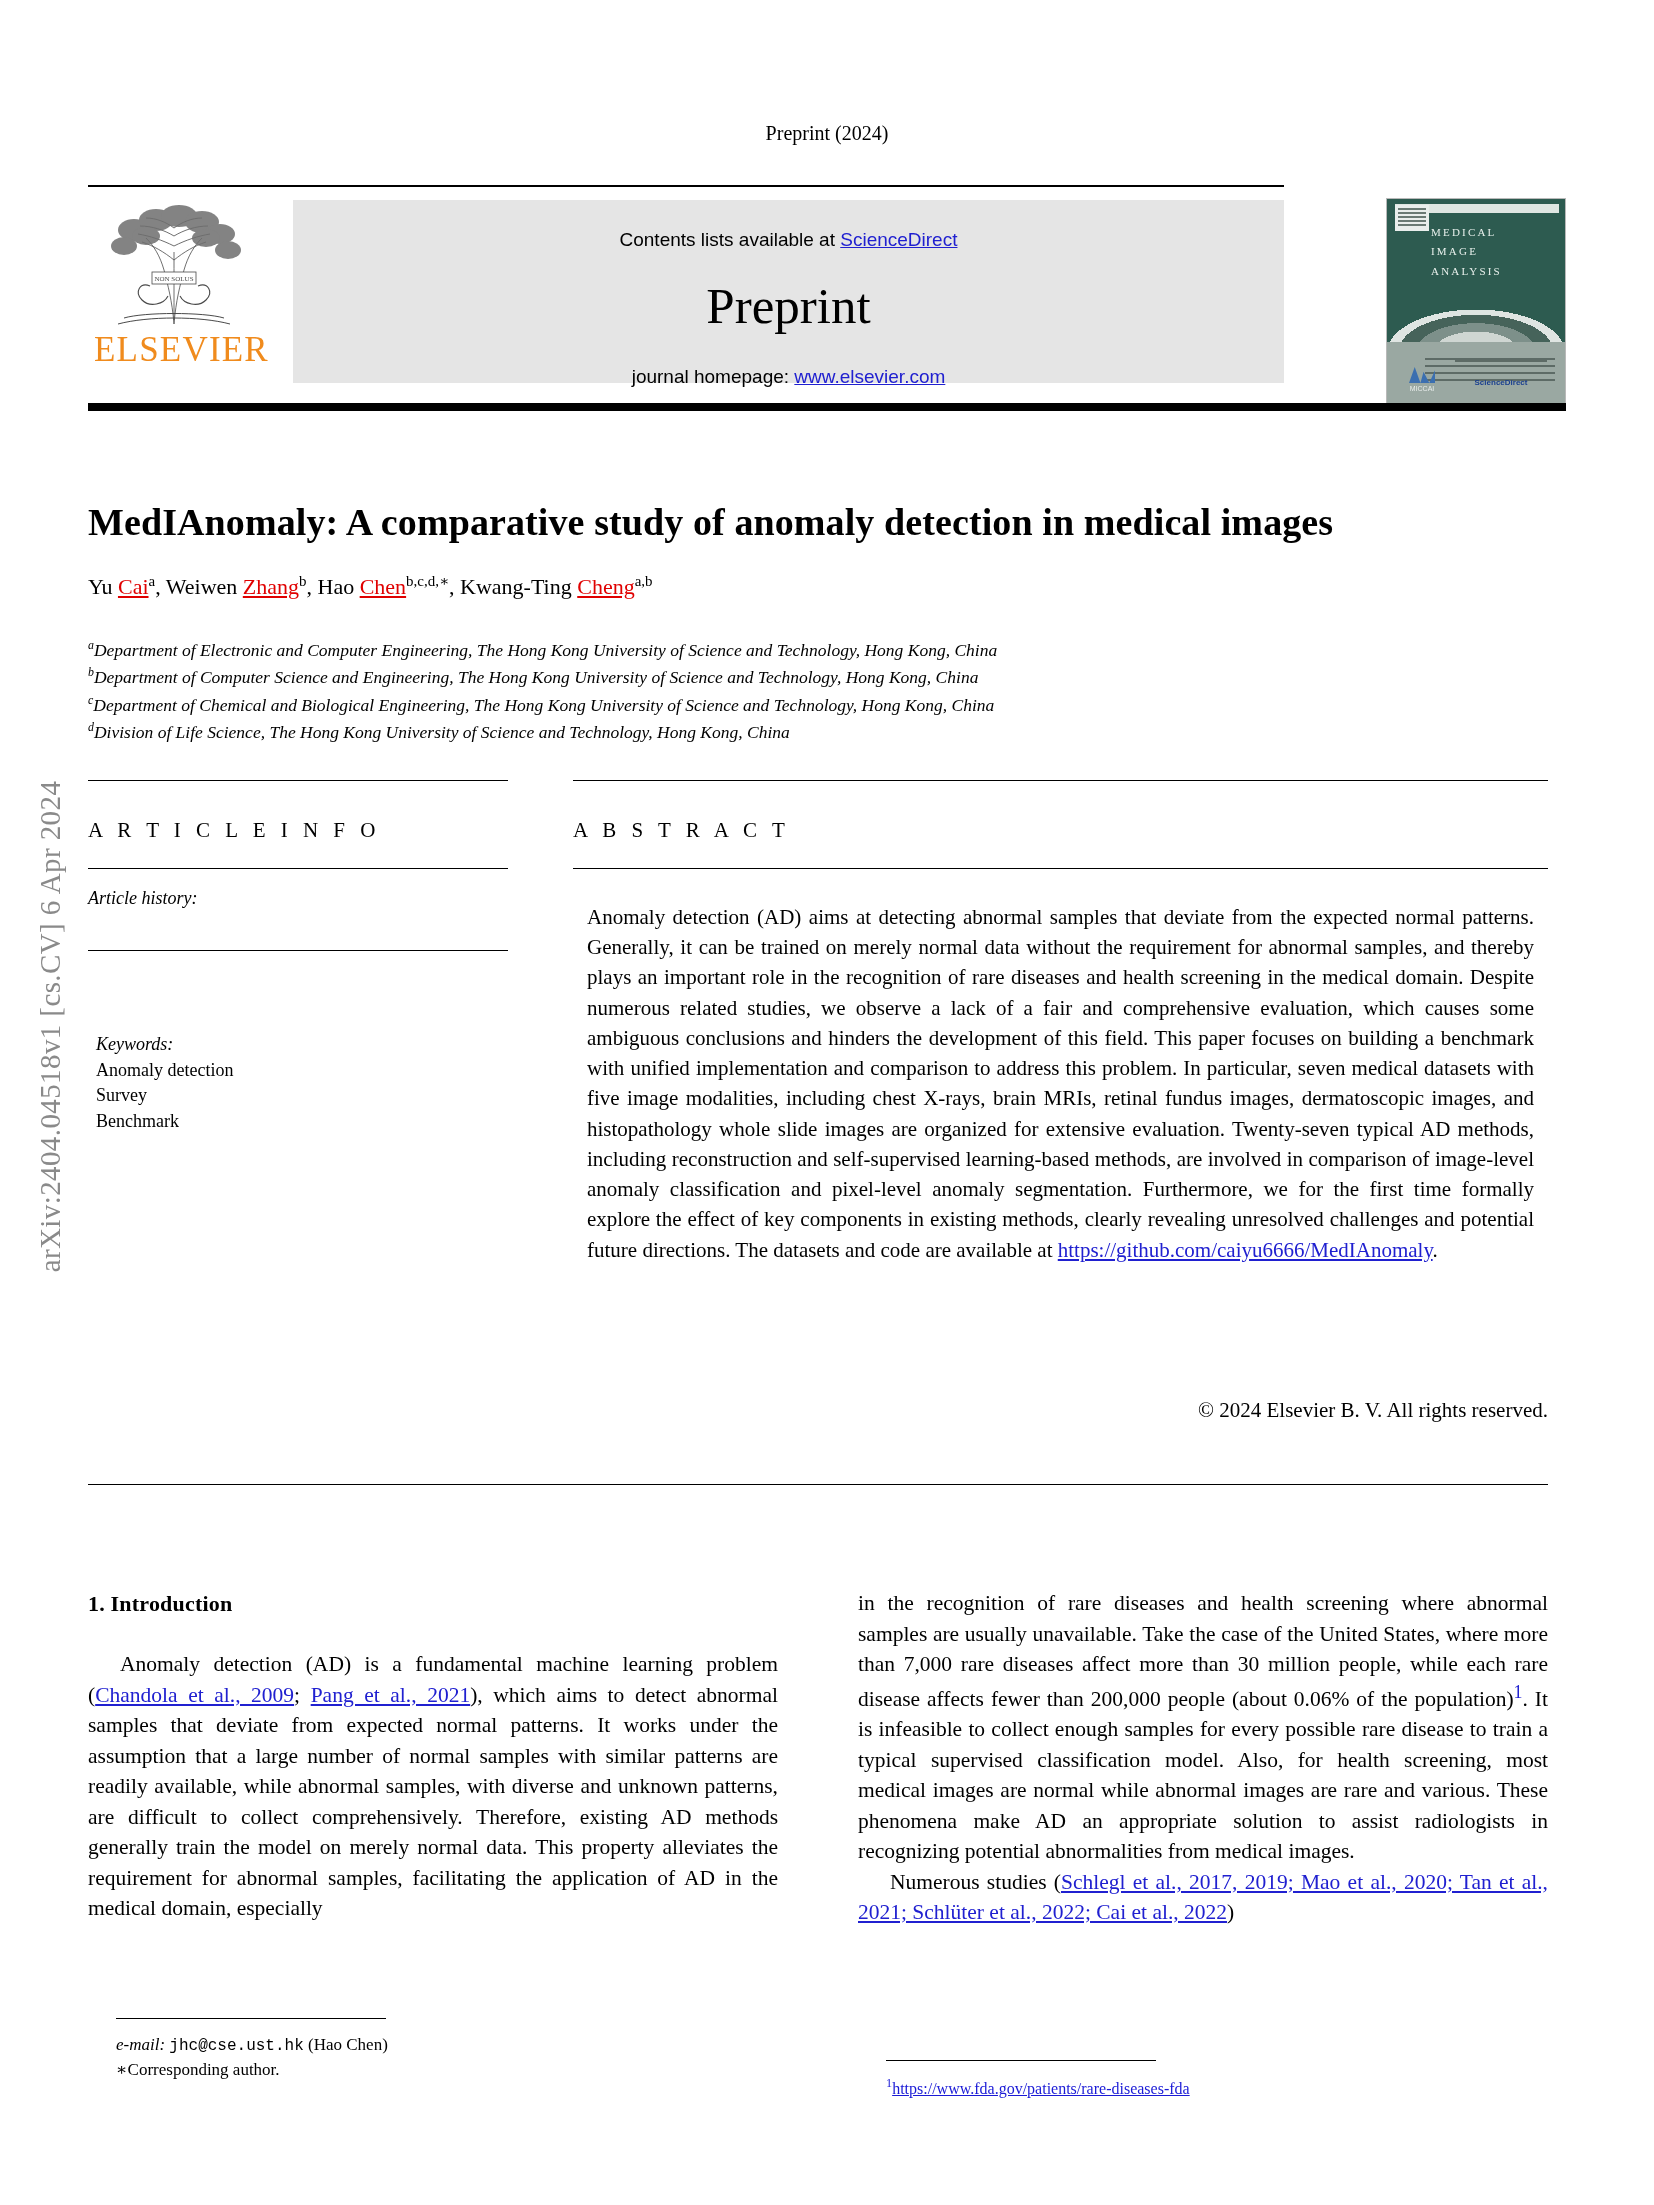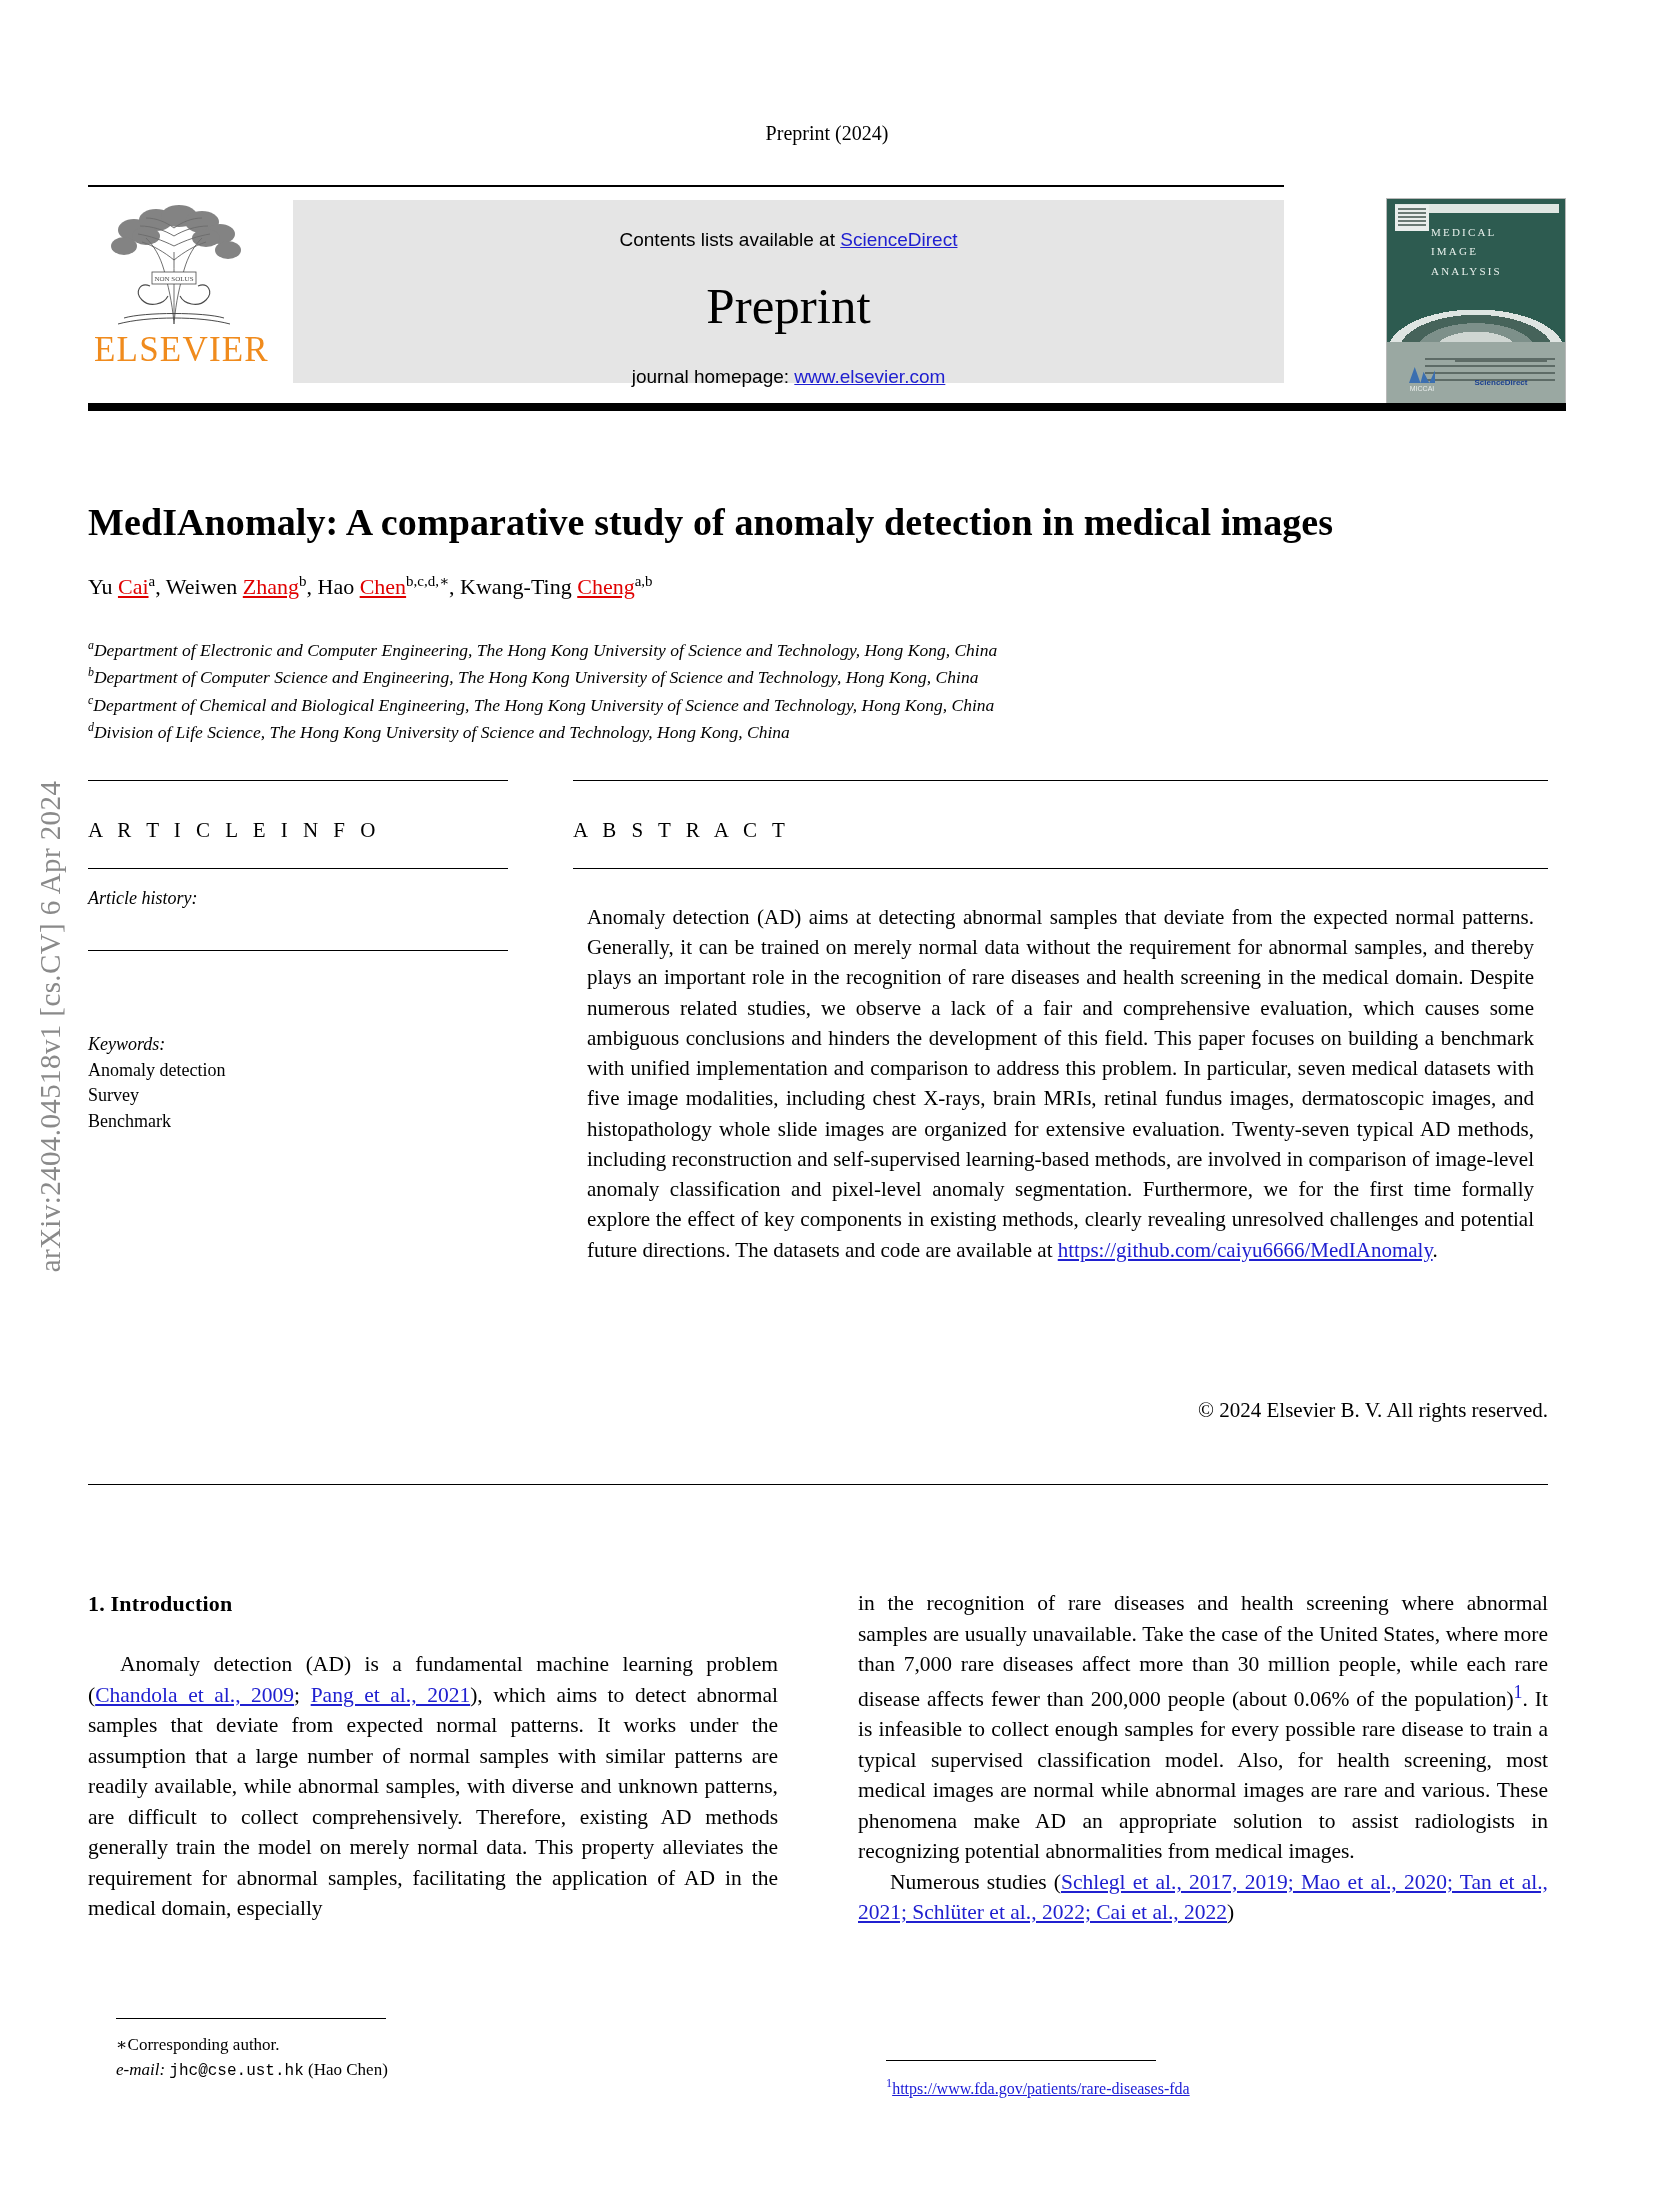--- a/index.html
+++ b/index.html
@@ -275,21 +275,21 @@
   .band-rule-3 {
     position: absolute;
     left: 88px;
     top: 950px;
     width: 420px;
     height: 1px;
     background: #000;
   }
   .keywords {
     position: absolute;
-    left: 88px;
+    left: 96px;
     top: 1032px;
     width: 420px;
     font-size: 18px;
     line-height: 1.42;
   }
   .keywords .kw-head { font-style: italic; }
 
   .abstract {
     position: absolute;
     left: 573px;
@@ -493,22 +493,22 @@
     <p><span>Anomaly detection (AD) is a fundamental machine learning problem (</span><a class="cite" href="#">Chandola et al., 2009</a><span>; </span><a class="cite" href="#">Pang et al., 2021</a><span>), which aims to detect abnormal samples that deviate from expected normal patterns. It works under the assumption that a large number of normal samples with similar patterns are readily available, while abnormal samples, with diverse and unknown patterns, are difficult to collect comprehensively. Therefore, existing AD methods generally train the model on merely normal data. This property alleviates the requirement for abnormal samples, facilitating the application of AD in the medical domain, especially</span></p>
   </div>
 
   <div class="col right">
     <p style="text-indent:0"><span>in the recognition of rare diseases and health screening where abnormal samples are usually unavailable. Take the case of the United States, where more than 7,000 rare diseases affect more than 30 million people, while each rare disease affects fewer than 200,000 people (about 0.06% of the population)</span><sup class="cite">1</sup><span>. It is infeasible to collect enough samples for every possible rare disease to train a typical supervised classification model. Also, for health screening, most medical images are normal while abnormal images are rare and various. These phenomena make AD an appropriate solution to assist radiologists in recognizing potential abnormalities from medical images.</span></p>
     <p><span>Numerous studies (</span><a class="cite" href="#">Schlegl et al., 2017, 2019; Mao et al., 2020; Tan et al., 2021; Schlüter et al., 2022; Cai et al., 2022</a><span>)</span></p>
   </div>
 
   <div class="fn left">
     <div class="fn-rule"></div>
+    <div class="fn-line"><span style="font-style:italic">e-mail: </span><span class="mono">jhc@cse.ust.hk</span><span> (Hao Chen)</span></div>
     <div class="fn-line">∗Corresponding author.</div>
-    <div class="fn-line"><span style="font-style:italic">e-mail: </span><span class="mono">jhc@cse.ust.hk</span><span> (Hao Chen)</span></div>
   </div>
 
   <div class="fn right">
     <div class="fn-rule"></div>
     <div class="fn-line"><sup class="fn-url">1</sup><a class="fn-url" href="#">https://www.fda.gov/patients/rare-diseases-fda</a></div>
   </div>
 
 </div>
 
 </body></html>

